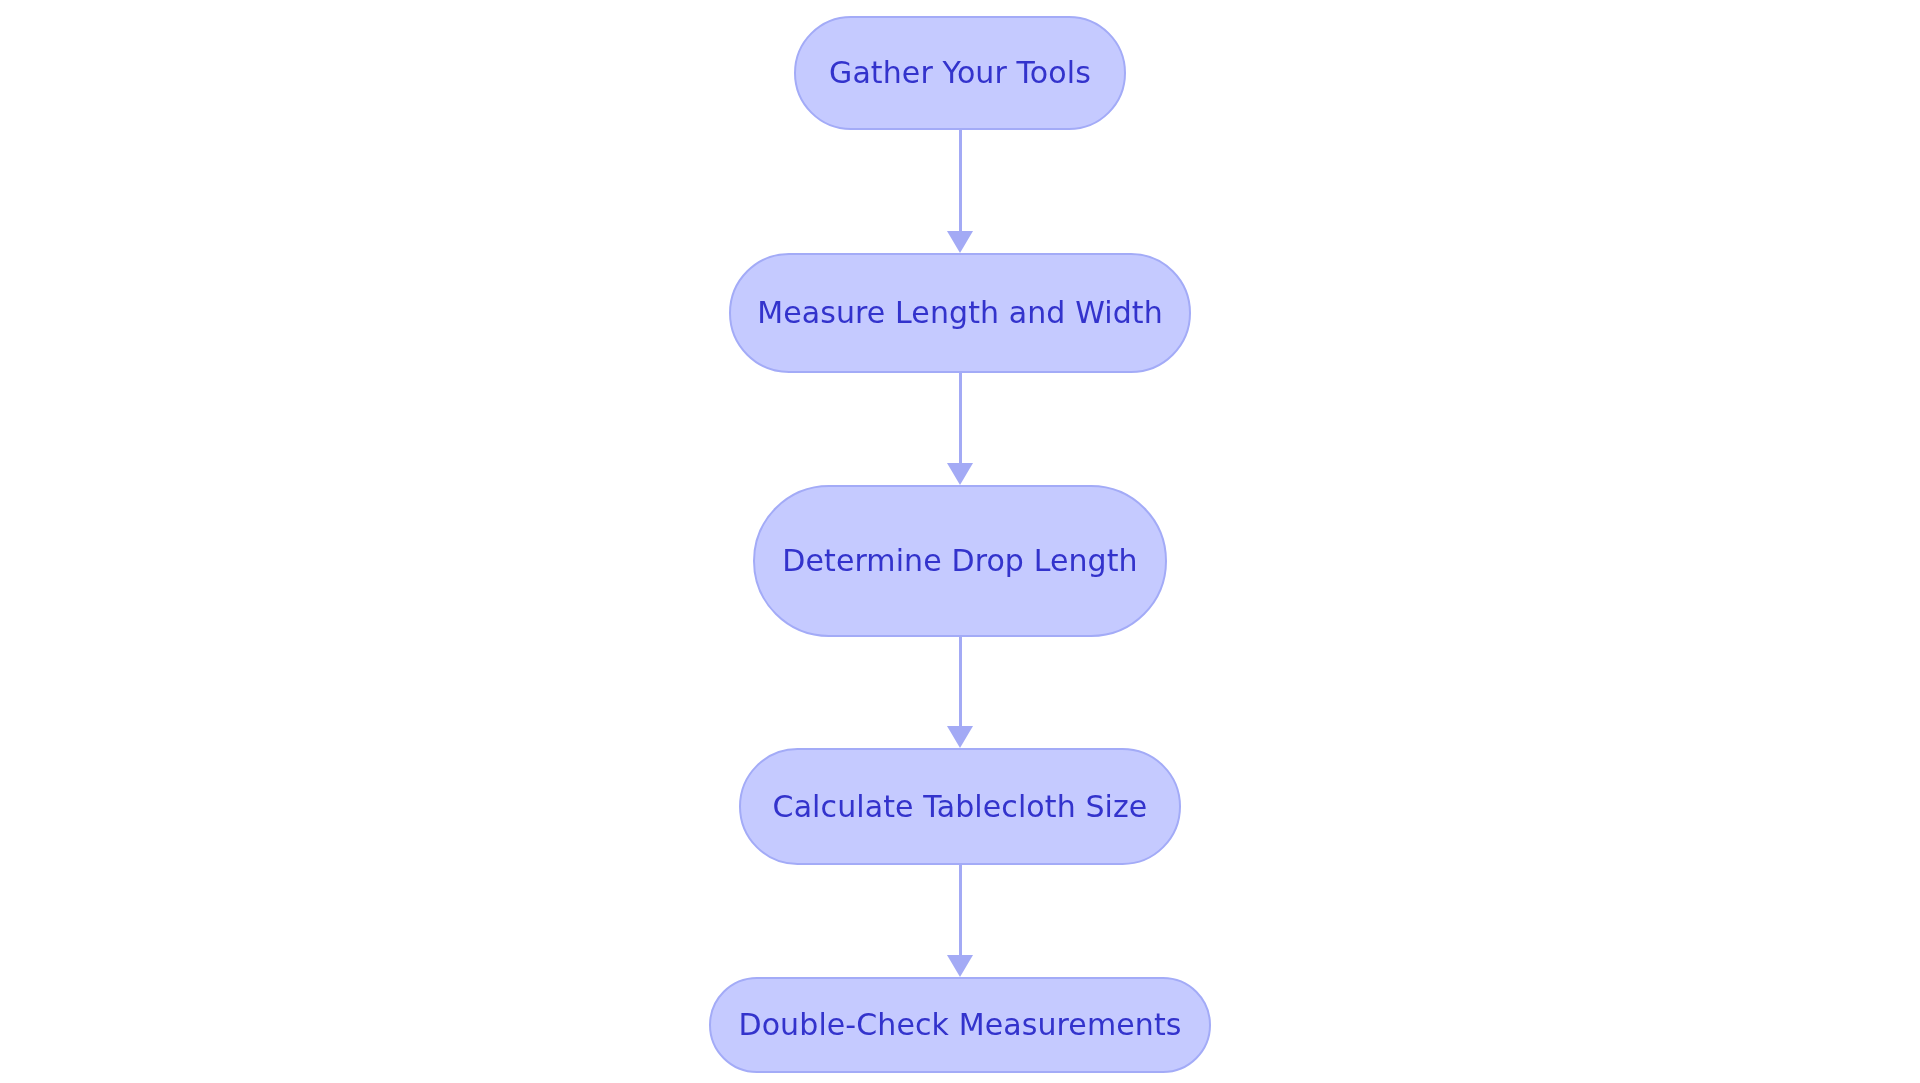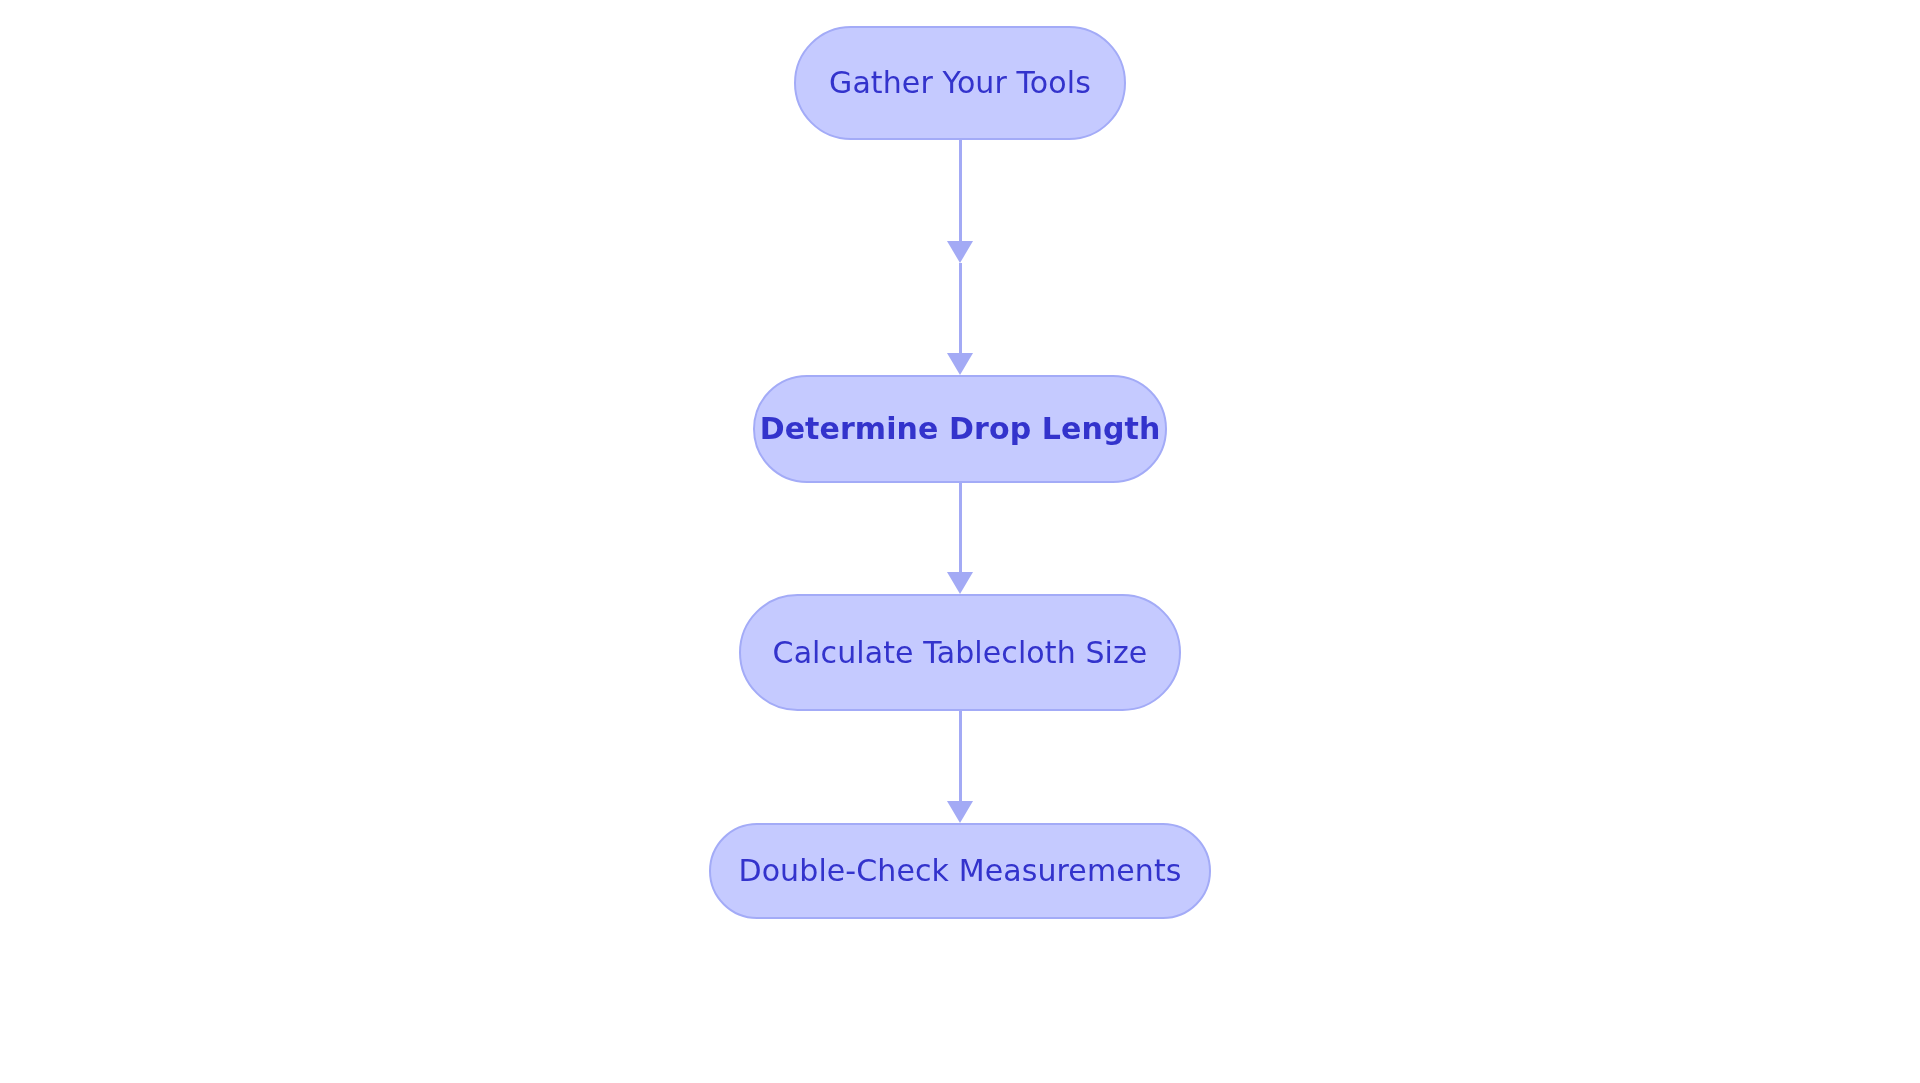--- a/index.html
+++ b/index.html
@@ -48,23 +48,23 @@
     user-select: none;
   }
 
   .node-label {
     display: block;
     line-height: 1;
     padding: 0 2px;
   }
 
   
-  .node-1 { width: 332px; height: 114px; margin-top: 26px; }
+  .node-1 { width: 332px; height: 114px; margin-top: 16px; }
   .node-2 { width: 462px; height: 120px; }
-  .node-3 { width: 414px; height: 108px; font-weight: bold; }
+  .node-3 { width: 414px; height: 152px; }
   .node-4 { width: 442px; height: 117px; }
   .node-5 { width: 502px; height: 96px; }
 
   
   .connector {
     position: relative;
     width: 30px;
     display: flex;
     flex-direction: column;
     align-items: center;
@@ -97,20 +97,23 @@
 
     <div class="node node-1">
       <span class="node-label">Gather Your Tools</span>
     </div>
 
     <div class="connector c-1">
       <div class="connector-line"></div>
       <div class="connector-head"></div>
     </div>
 
+    <div class="node node-2">
+      <span class="node-label">Measure Length and Width</span>
+    </div>
 
     <div class="connector c-2">
       <div class="connector-line"></div>
       <div class="connector-head"></div>
     </div>
 
     <div class="node node-3">
       <span class="node-label">Determine Drop Length</span>
     </div>
 

